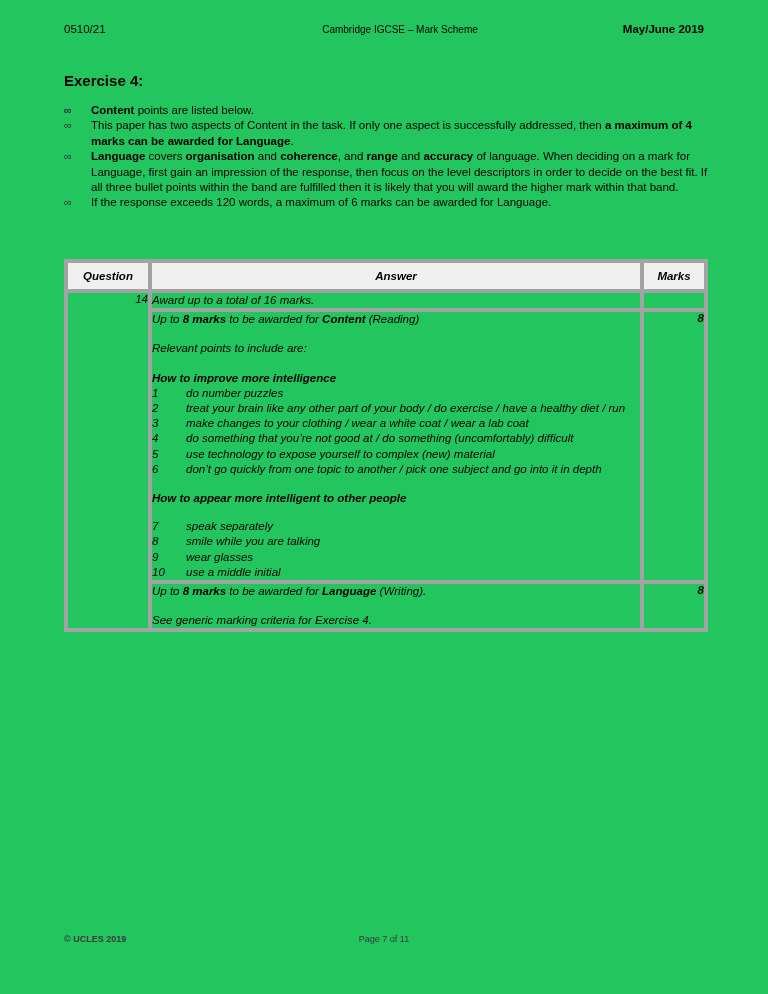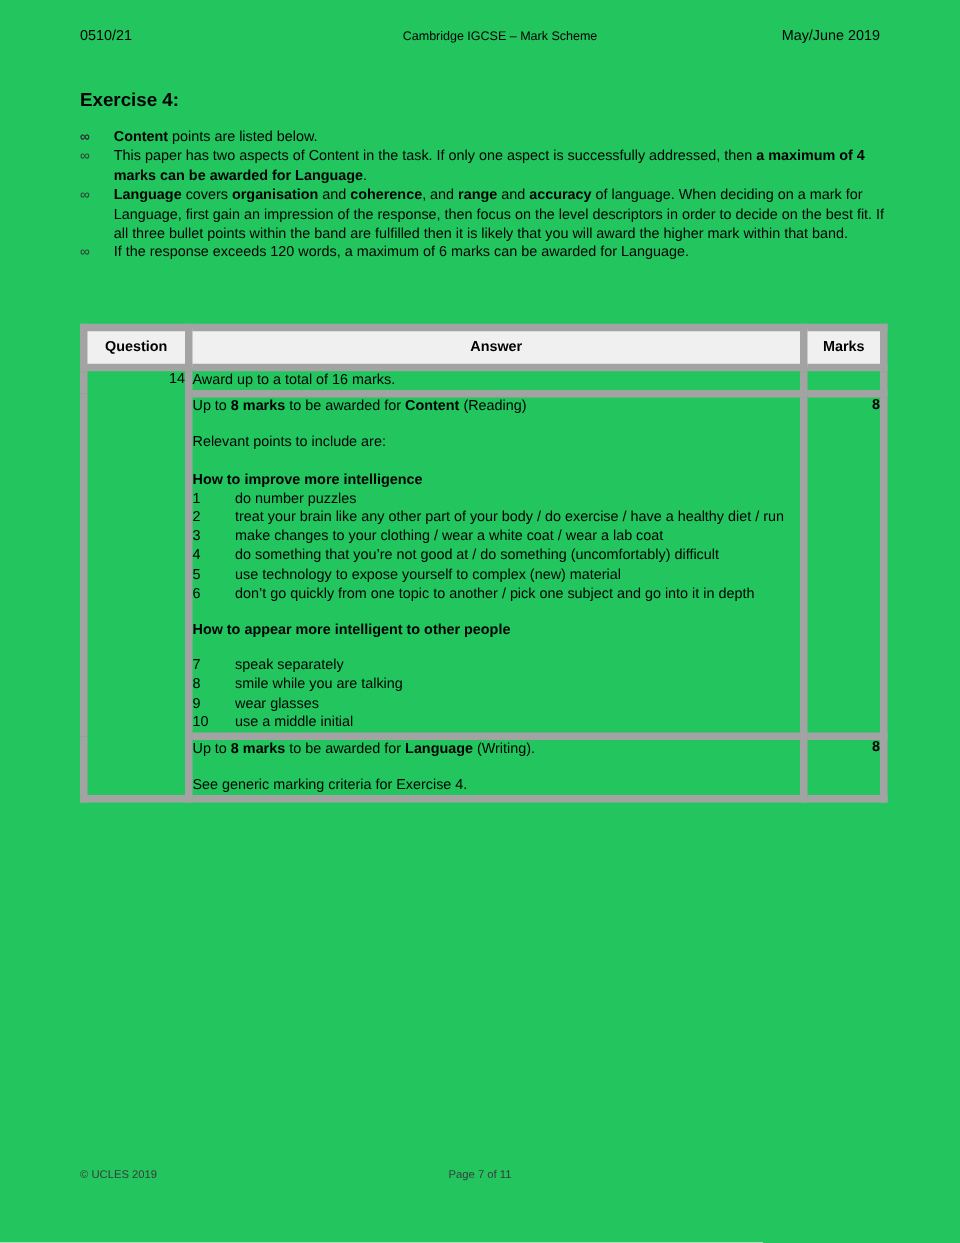--- a/index.html
+++ b/index.html
@@ -51,20 +51,21 @@
     display: block;
     font-weight: bold;
     letter-spacing: 0.1px;
   }
   .hdr-right {
     position: absolute;
     right: 0; top: 0;
     font-size: 11.5px;
     line-height: 15px;
     text-align: right;
+    font-weight: bold;
   }
 
   
   .exercise-title {
     position: absolute;
     left: 64px;
     top: 73px;
     font-size: 15px;
     font-weight: bold;
     line-height: 15px;
@@ -104,23 +105,24 @@
     border-collapse: collapse;
     table-layout: fixed;
     font-size: 11.5px;
   }
   .mark-table col.c-question { width: 84px; }
   .mark-table col.c-answer   { width: 492px; }
   .mark-table col.c-marks    { width: 64px; }
 
   .mark-table th,
   .mark-table td {
-    border: 6px solid #a3a3a3;
+    border: 4px solid #a3a3a3;
     vertical-align: top;
     padding: 0;
+    font-style: italic;
   }
   .mark-table thead th {
     background: #f0f0f0;
     font-weight: bold;
     text-align: center;
     font-size: 11.5px;
     height: 26px;
     line-height: 26px;
     padding: 0 4px;
   }
@@ -175,21 +177,21 @@
     position: absolute;
     left: 64px;
     top: 934px;
     width: 640px;
     height: 14px;
     font-size: 9px;
     color: #3a3a3a;
   }
   .ftr-left {
     position: absolute;
-    left: 0; top: 0;
+    left: 0; top: 0; font-weight: bold;
   }
   .ftr-center {
     position: absolute;
     left: 230px;
     top: 0;
     width: 180px;
     text-align: center;
   }
 </style>
 </head>

